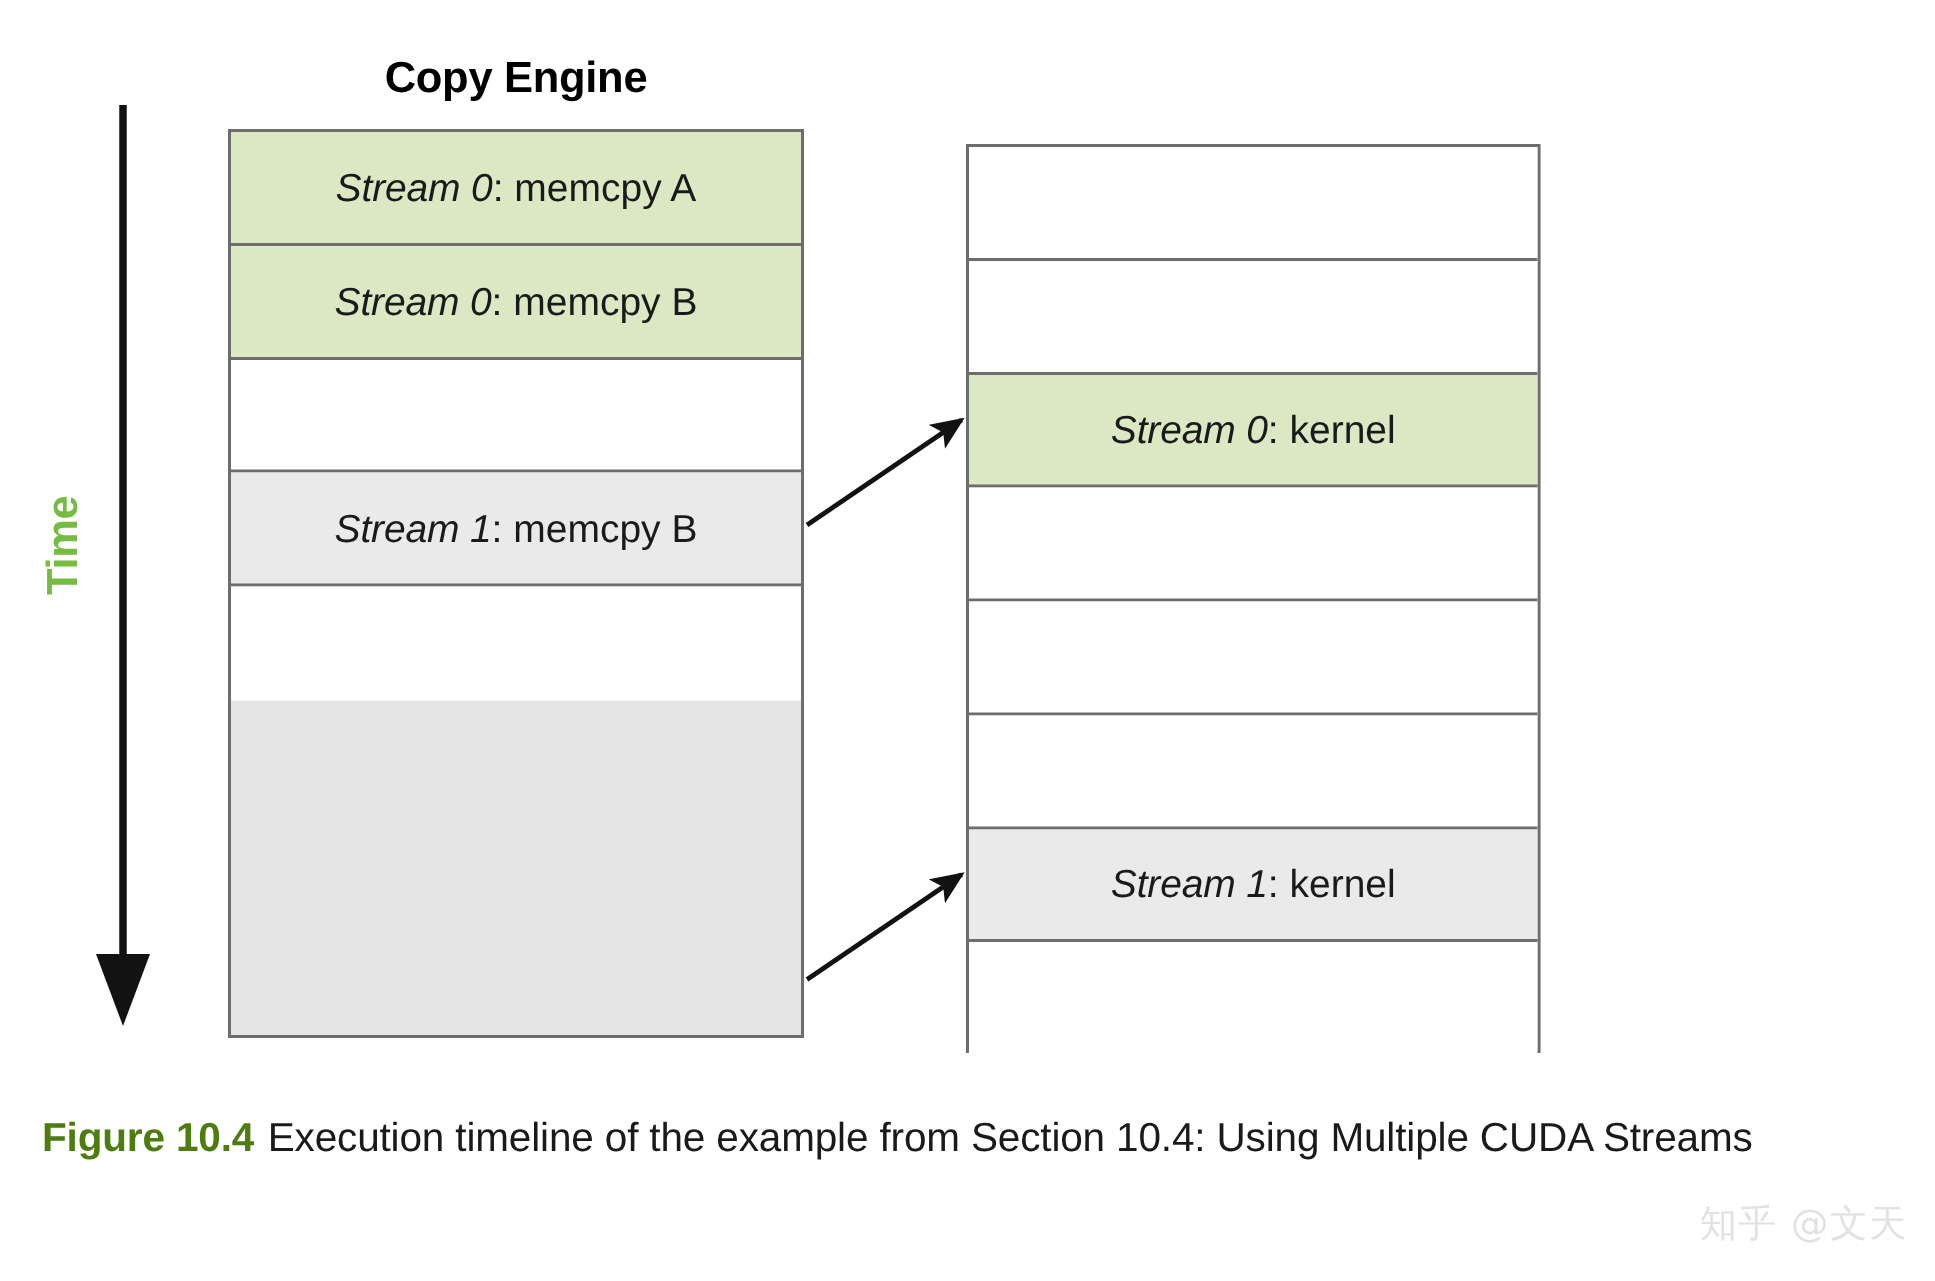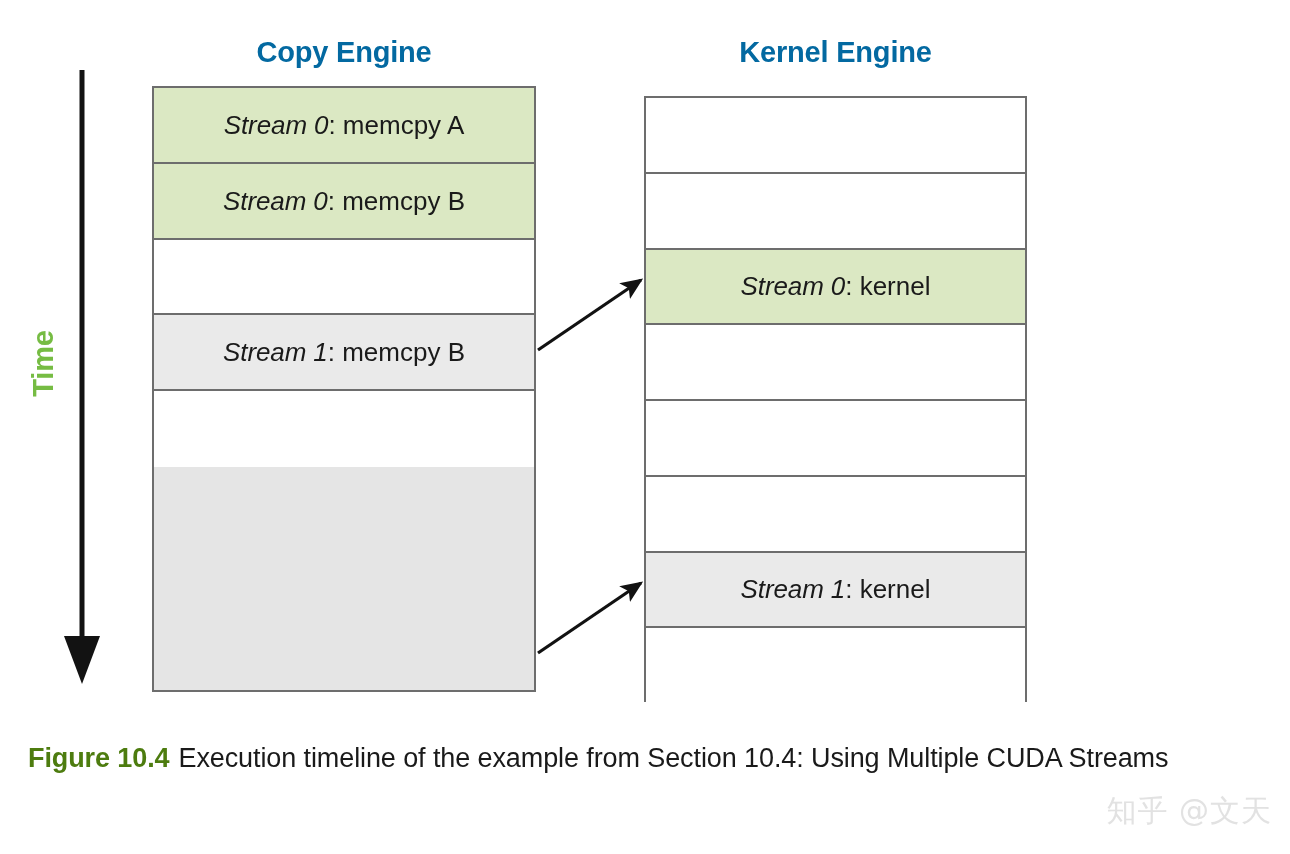--- a/index.html
+++ b/index.html
@@ -26,21 +26,21 @@
     height: 718px;
   }
 
   
   .col-header {
     position: absolute;
     text-align: center;
     font-weight: bold;
     font-size: 29px;
     letter-spacing: -0.2px;
-    color: #0369a1;
+    color: #000000;
     white-space: nowrap;
   }
   #copy-engine-header { left: 152px; top: 36px; width: 384px; }
   #kernel-engine-header { left: 644px; top: 36px; width: 383px; }
 
   
   #time-axis {
     position: absolute;
     left: 0px; top: 70px;
     width: 140px; height: 620px;
@@ -116,34 +116,33 @@
     font-weight: bold;
     color: #4d7c0f;
     margin-right: 9px;
   }
 
   
   #watermark {
     position: absolute;
     right: 18px;
     bottom: 22px;
-    font-size: 30px;
+    font-size: 25px;
     color: #e2e2e2;
     letter-spacing: 1px;
     font-family: "DejaVu Sans", sans-serif;
     user-select: none;
   }
 </style>
 </head>
 <body>
 
 <div id="figure-area">
 
   <div class="col-header" id="copy-engine-header">Copy Engine</div>
-  <div class="col-header" id="kernel-engine-header">Kernel Engine</div>
 
   <div id="time-axis">
     <div id="time-label">Time</div>
     <svg id="time-arrow" width="44" height="620" viewBox="0 0 44 620">
       <line x1="22" y1="0" x2="22" y2="575" stroke="#121212" stroke-width="5"></line>
       <polygon points="22,614 4,566 40,566" fill="#121212"></polygon>
     </svg>
   </div>
 
   <div class="engine-column" id="copy-engine-column">

